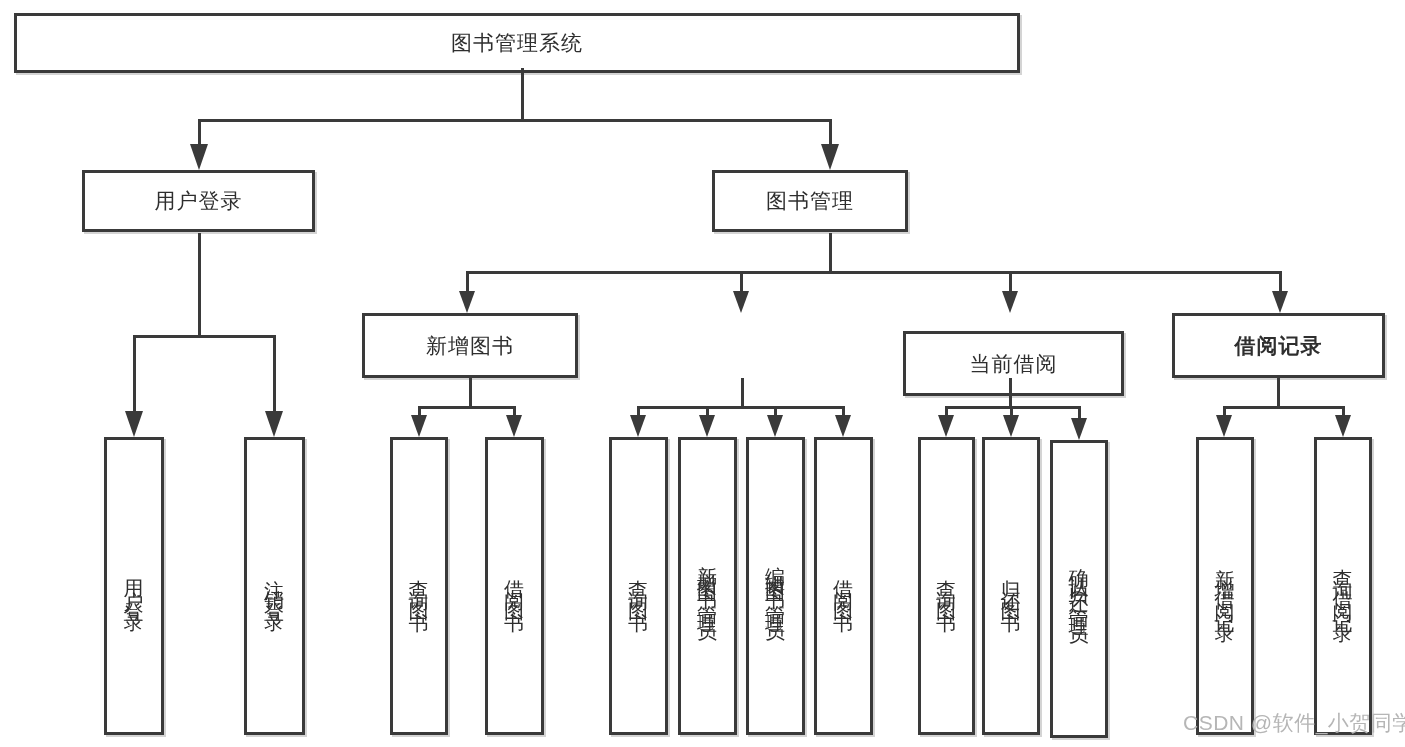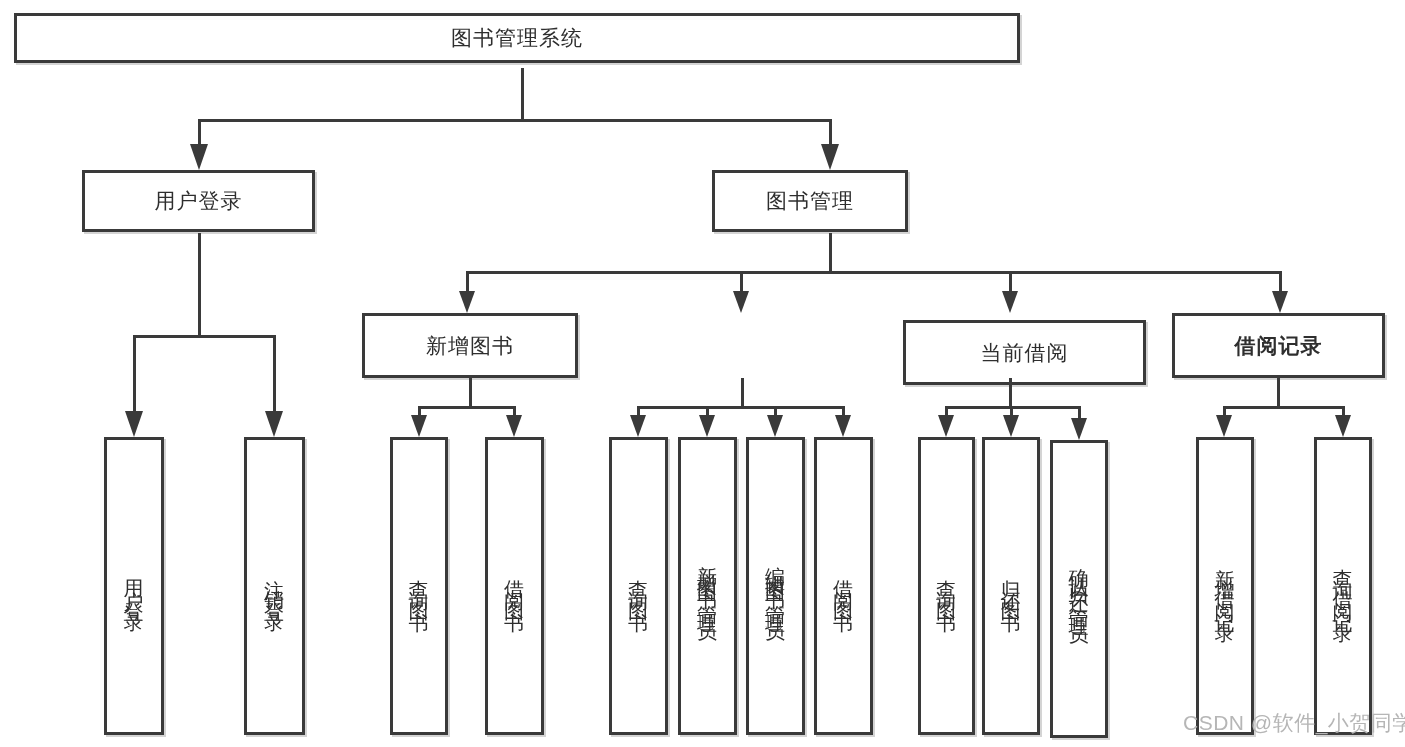--- a/index.html
+++ b/index.html
@@ -46,38 +46,38 @@
     position:absolute;left:1183px;top:709px;
     font-size:21px;color:#b6b6b6;
     letter-spacing:0.5px;white-space:nowrap;z-index:10;
   }
 </style>
 </head>
 <body>
 
 <div id="stage">
 
-  <div class="box" style="left:14px;top:13px;width:1006px;height:50px;">
+  <div class="box" style="left:14px;top:13px;width:1006px;height:60px;">
     <span>图书管理系统</span>
   </div>
 
   <div class="box" style="left:82px;top:170px;width:233px;height:62px;">
     <span>用户登录</span>
   </div>
 
   <div class="box" style="left:712px;top:170px;width:196px;height:62px;">
     <span>图书管理</span>
   </div>
 
   <div class="box" style="left:362px;top:313px;width:216px;height:65px;">
     <span>新增图书</span>
   </div>
 
 
-  <div class="box" style="left:903px;top:320px;width:243px;height:65px;">
+  <div class="box" style="left:903px;top:331px;width:221px;height:65px;">
     <span>当前借阅</span>
   </div>
 
   <div class="box" style="left:1172px;top:313px;width:213px;height:65px;font-weight:bold;">
     <span>借阅记录</span>
   </div>
 
   <div class="box" style="left:104px;top:437px;width:60px;height:298px;">
     <span class="vtext">用户登录</span>
   </div>

